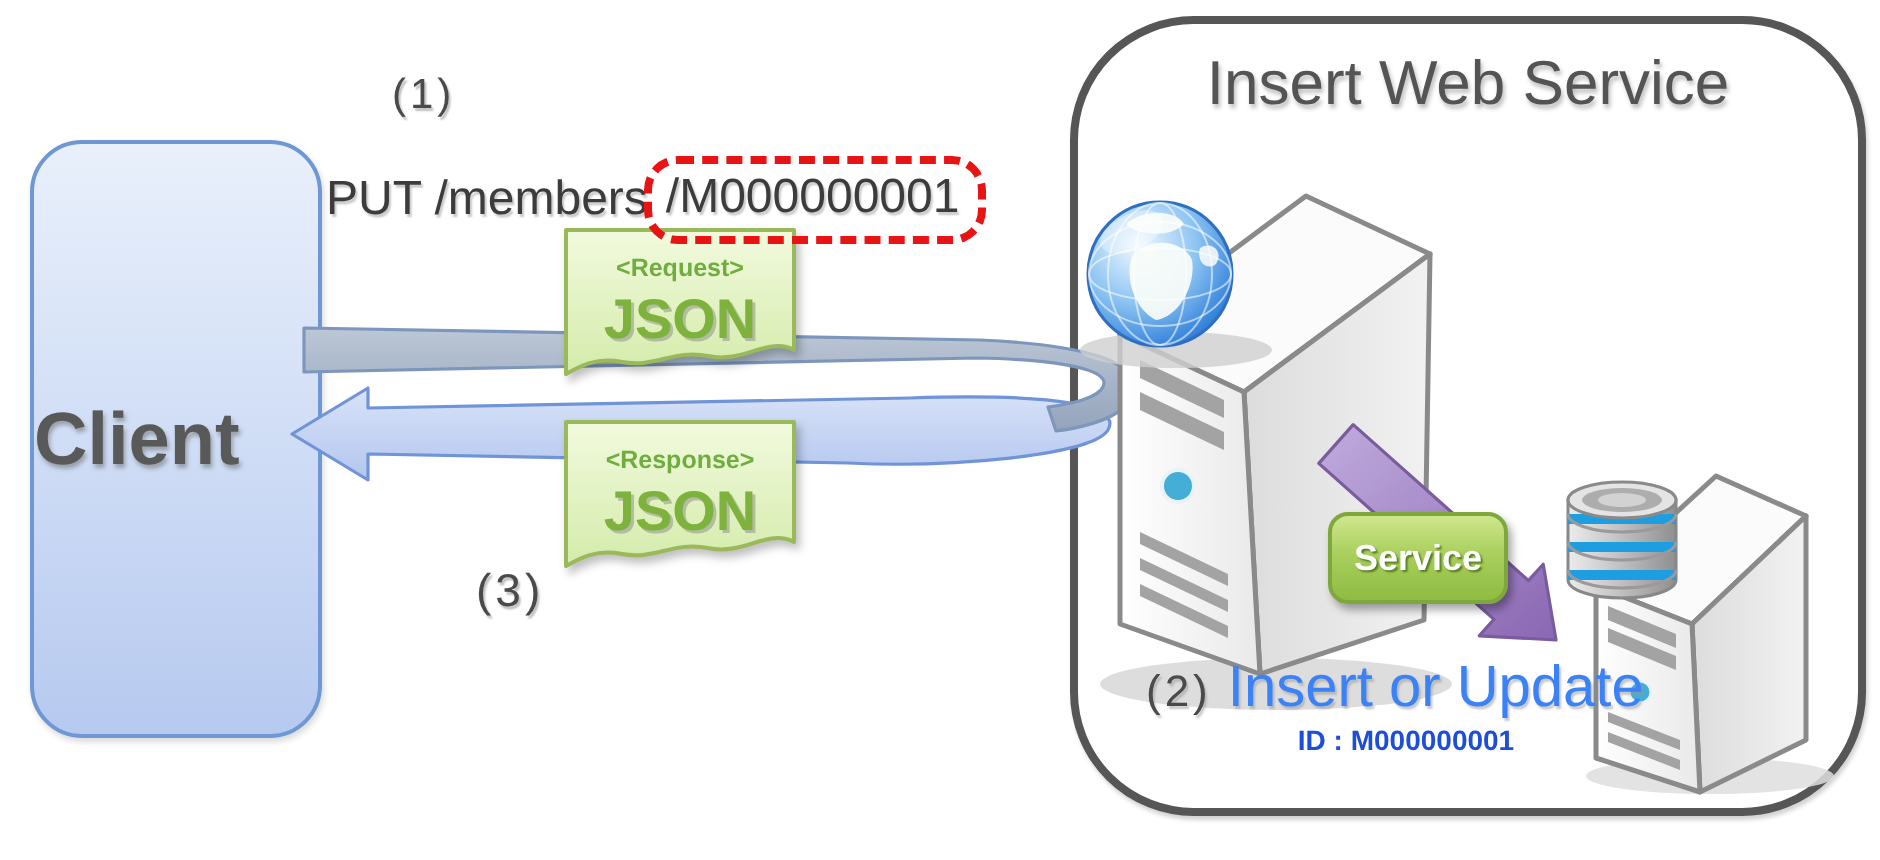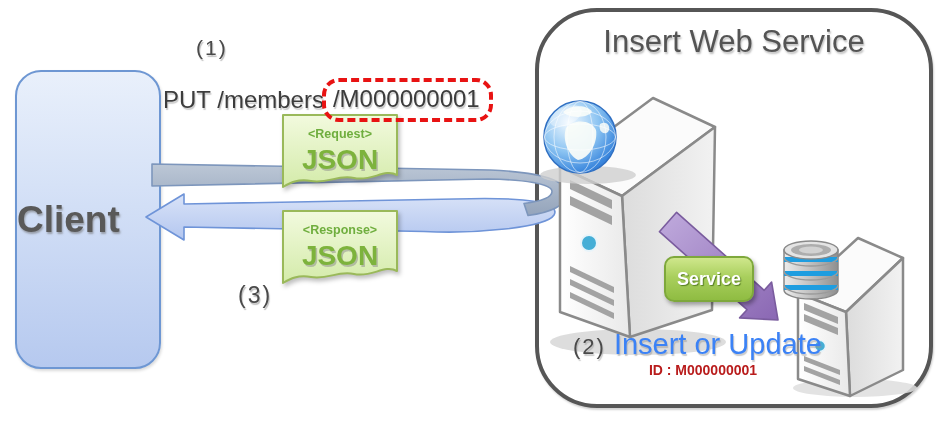--- a/index.html
+++ b/index.html
@@ -31,21 +31,21 @@
   .step3{left:238px;top:282px;font-size:23px;}
   .put-line{left:163px;top:66px;font-size:24px;color:#3c3c3c;white-space:nowrap;
     text-shadow:1px 1.5px 1px rgba(150,150,150,0.5);margin-top:20px;}
   .id-highlight{display:inline-block;border:4px dashed #e81313;border-radius:17px;
     padding:3px 9px 5px 7px;margin:-7px -4px -7px -2px;position:relative;top:-1px;}
 
   .step2-line{left:573px;top:328px;white-space:nowrap;
     text-shadow:1px 1.5px 1px rgba(150,150,150,0.5);}
   .step2-line .num{font-size:22px;color:#4a4a4a;letter-spacing:2px;margin-right:8px;}
   .step2-line .action{font-size:29px;color:#3b82f6;}
-  .id-line{left:598px;top:362px;width:210px;text-align:center;font-size:14px;font-weight:bold;color:#b91c1c;}
+  .id-line{left:598px;top:362px;width:210px;text-align:center;font-size:14px;font-weight:bold;color:#1d4ed8;}
 
   
   .note{filter:drop-shadow(2px 3px 2px rgba(0,0,0,0.25));}
   .note-request{left:281px;top:113px;}
   .note-response{left:281px;top:209px;}
   .note text{font-family:"Liberation Sans",sans-serif;font-weight:bold;}
   .note .tag{font-size:12.5px;fill:#6fae3e;}
   .note .json{font-size:28px;fill:#7db33c;}
   .note .json-shadow{font-size:28px;fill:#8a8a8a;opacity:0.5;}
 

